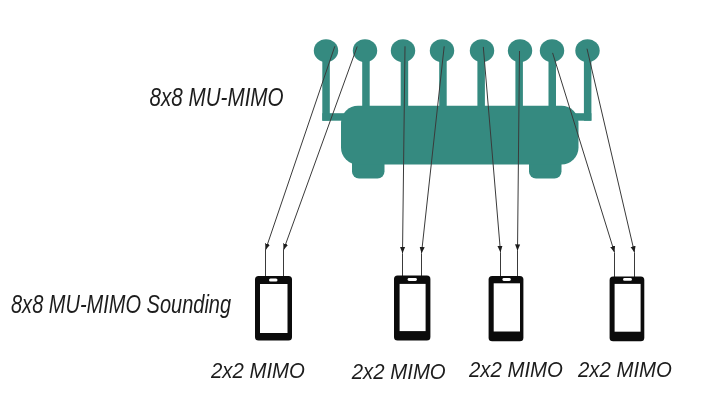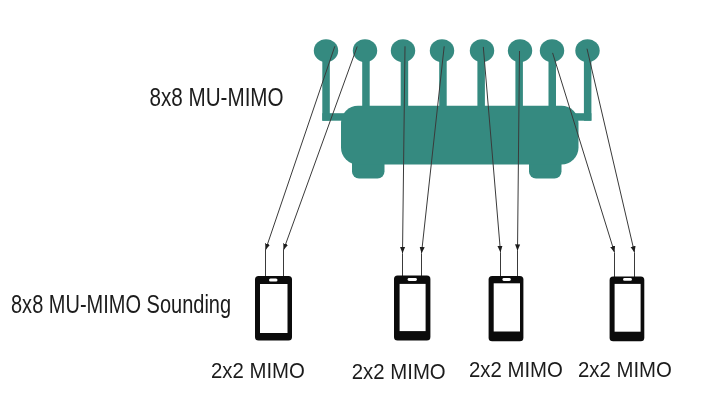--- a/index.html
+++ b/index.html
@@ -1,16 +1,16 @@
 <!DOCTYPE html>
 <html><head>
 <meta charset="utf-8">
 <style>
 html,body{margin:0;padding:0;background:#ffffff;}
-#canvas{position:relative;width:720px;height:403px;overflow:hidden;background:#ffffff;font-family:"Liberation Sans",sans-serif;}
+#canvas{position:relative;width:720px;height:403px;overflow:hidden;background:#ffffff;font-family:"Liberation Sans",sans-serif;font-style:italic;}
 </style>
 </head>
 <body>
 <div id="canvas">
 <svg width="720" height="405" viewBox="0 0 720 405">
   <defs>
     <marker id="ah" viewBox="0 0 10 8" refX="10" refY="4" markerWidth="6.4" markerHeight="6.6" orient="auto-start-reverse" markerUnits="userSpaceOnUse">
       <path d="M0,0 L10,4 L0,8 z" fill="#1c1c1c"></path>
     </marker>
   </defs>

